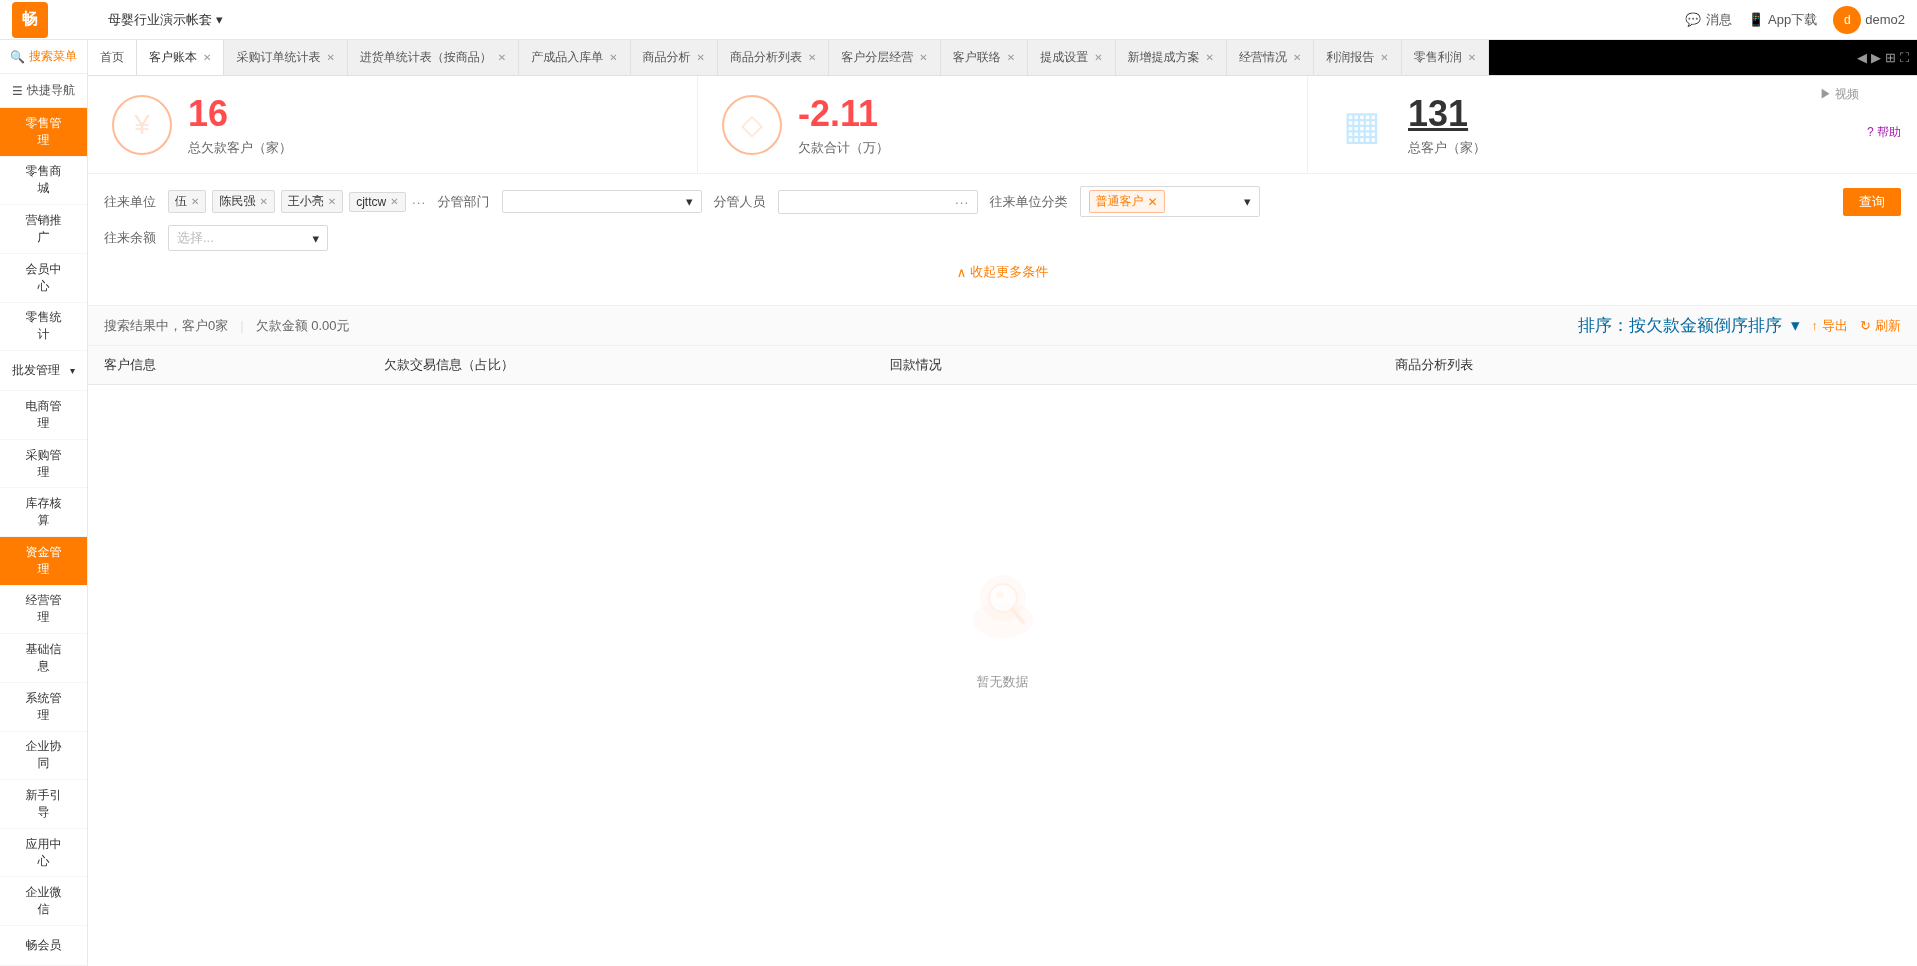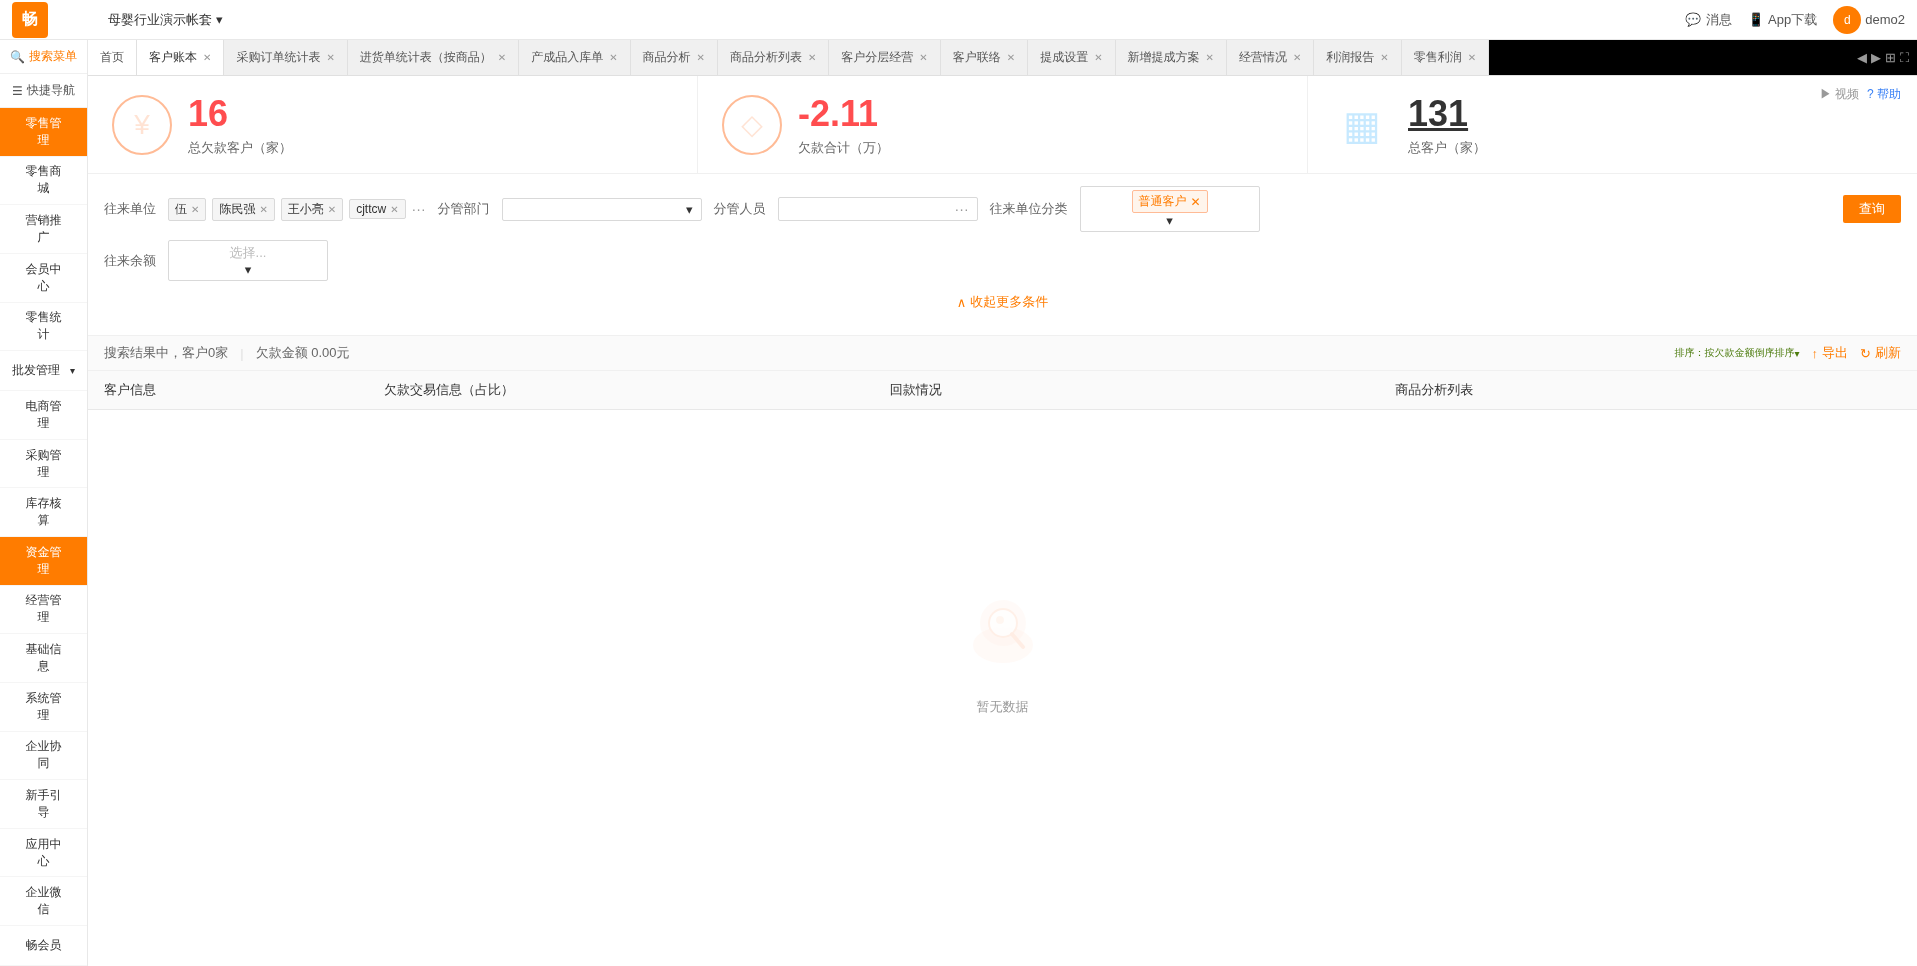--- a/index.html
+++ b/index.html
@@ -115,21 +115,21 @@
       cursor: pointer; padding: 4px 0;
     }
     .filter-row-center { justify-content: center; }
 
     
     .results-bar {
       display: flex; align-items: center; padding: 8px 16px; background: #fafafa;
       border-bottom: 1px solid #f0f0f0; font-size: 13px; color: #666;
     }
     .results-bar .sort-area { margin-left: auto; display: flex; align-items: center; gap: 12px; }
-    .sort-selector { display: flex; align-items: center; gap: 0; font-size: 10px; color: #4d7c0f; cursor: pointer; }
+    .sort-selector { display: flex; align-items: center; gap: 9px; font-size: 17px; color: #0369a1; cursor: pointer; }
     .action-btn { display: flex; align-items: center; gap: 4px; color: #ff7c00; font-size: 13px; cursor: pointer; }
 
     
     .table-container { background: #fff; }
     .table-header {
       display: grid; grid-template-columns: 280px 1fr 1fr 1fr;
       background: #fafafa; border-bottom: 1px solid #e8e8e8;
       padding: 10px 16px; font-weight: 500; color: #333; font-size: 13px;
     }
     .table-body { min-height: 400px; display: flex; align-items: center; justify-content: center; flex-direction: column; }
@@ -307,21 +307,21 @@
 
       <div class="page-content">
 
         <div class="stats-row">
 
           <div class="stat-help" style="position:absolute;top:10px;right:16px;z-index:2;">
             <span style="color:#999;cursor:pointer;">
               <span>▶ </span>
               <span>视频</span>
             </span>
-            <span style="color:#3b82f6;cursor:pointer;">
+            <span style="color:#a21caf;cursor:pointer;margin-top:38px;">
               <span>? </span>
               <span>帮助</span>
             </span>
           </div>
 
           <div class="stat-card">
             <div style="display:flex;align-items:center;gap:16px;">
               <div style="width:60px;height:60px;border-radius:50%;border:2px solid #ffbb96;display:flex;align-items:center;justify-content:center;position:relative;flex-shrink:0;">
                 <span style="font-size:28px;color:#ffbb96;opacity:0.4;">¥</span>
               </div>
@@ -388,36 +388,36 @@
               <span>▾</span>
             </div>
 
             <span class="filter-label">分管人员</span>
             <div class="filter-select filter-select-wide">
               <span style="color:#bbb;"></span>
               <span style="font-size:14px;color:#999;">···</span>
             </div>
 
             <span class="filter-label">往来单位分类</span>
-            <div class="filter-select" style="min-width:180px;flex-direction:column;">
+            <div class="filter-select" style="min-width:180px;">
               <div style="display:flex;align-items:center;gap:4px;">
                 <div class="filter-input-tag">
                   <span>普通客户</span>
                   <span style="cursor:pointer;">✕</span>
                 </div>
               </div>
               <span>▾</span>
             </div>
 
             <button class="query-btn">查询</button>
           </div>
 
           <div class="filter-row">
             <span class="filter-label">往来余额</span>
-            <div class="filter-select" style="min-width:160px;flex-direction:column;">
+            <div class="filter-select" style="min-width:160px;">
               <span style="color:#bbb;">选择...</span>
               <span>▾</span>
             </div>
           </div>
 
           <div class="filter-row filter-row-center">
             <div class="collapse-btn">
               <span>∧</span>
               <span>收起更多条件</span>
             </div>

